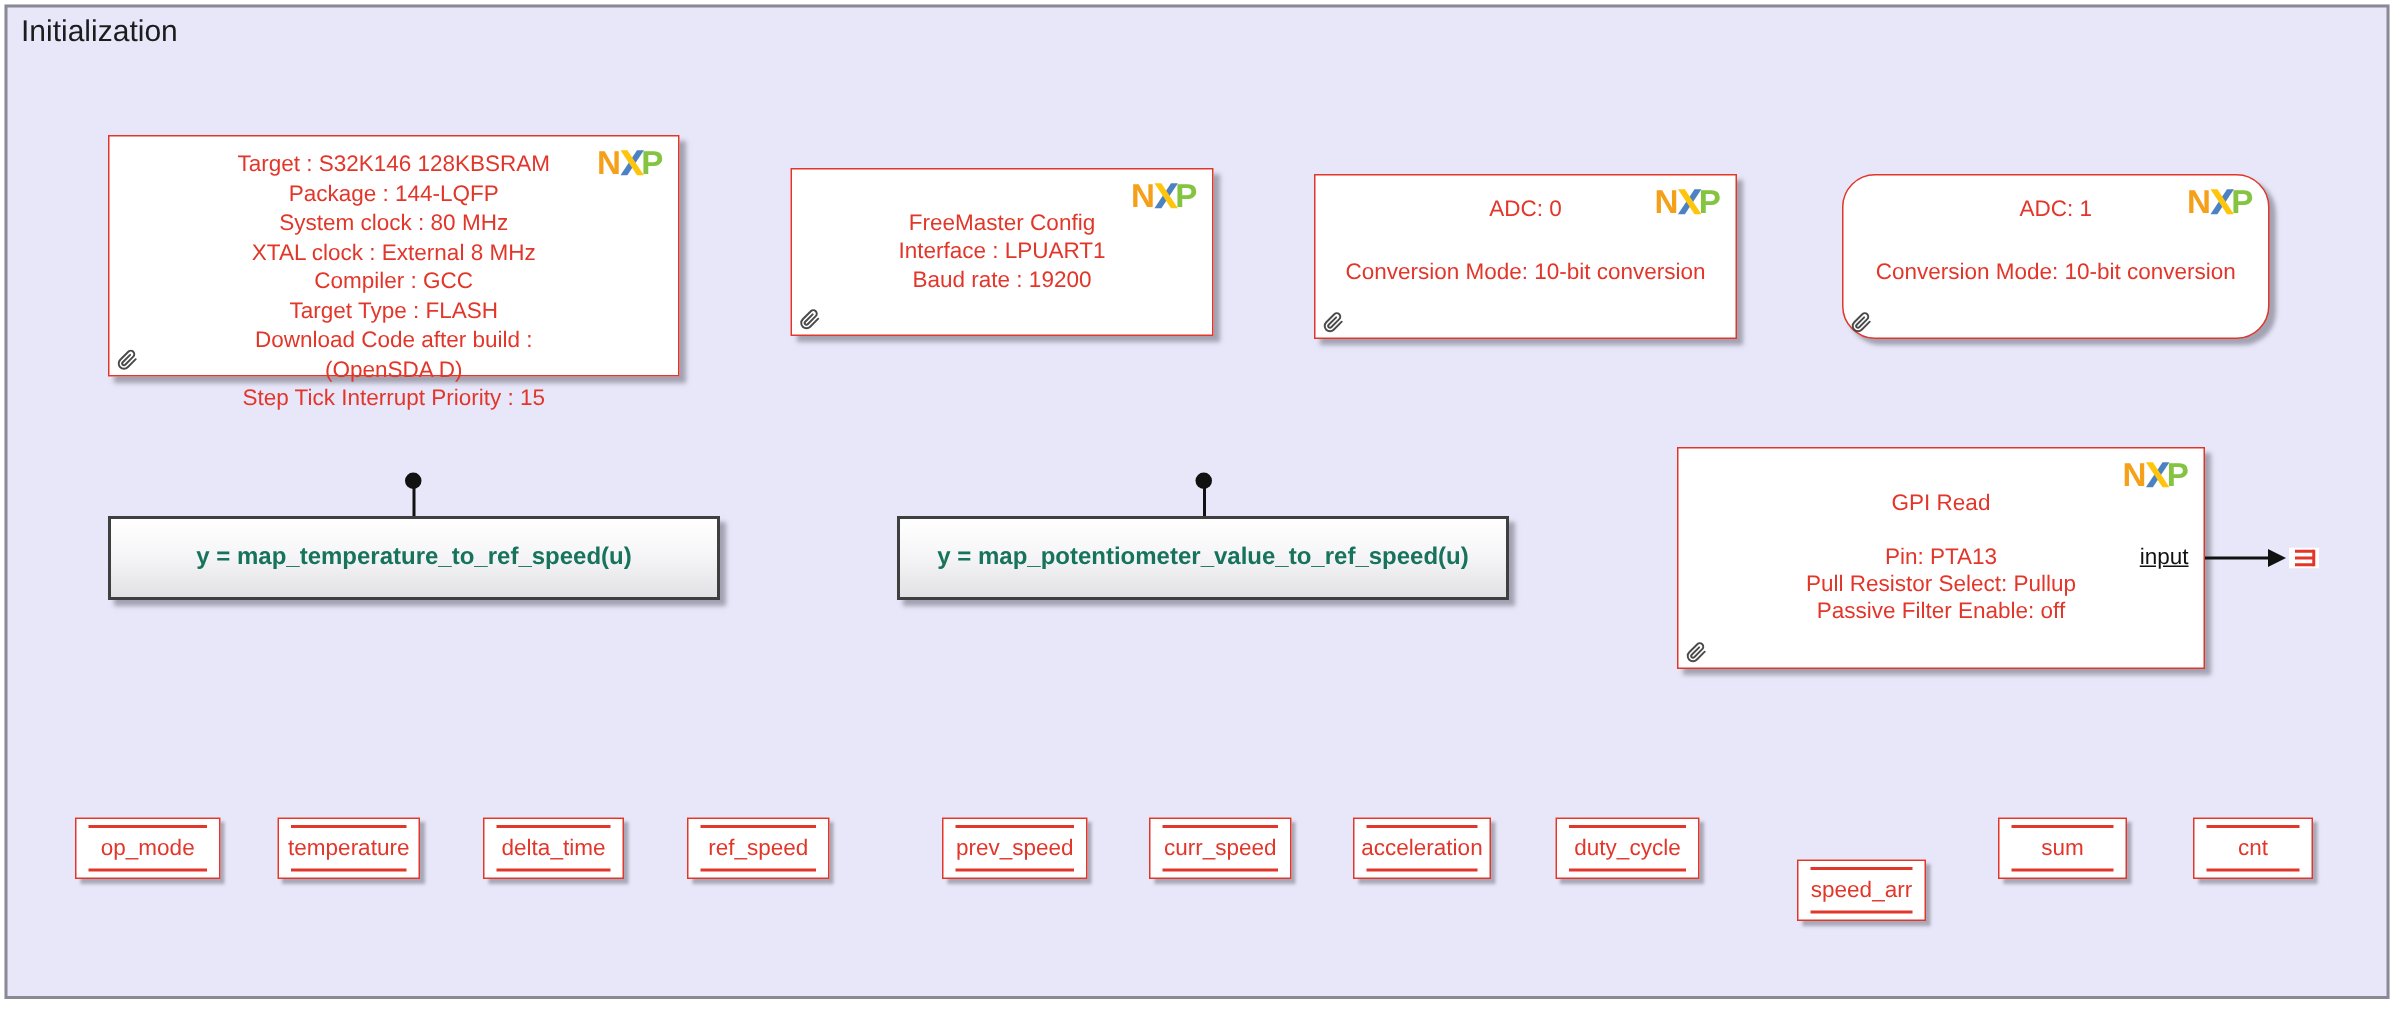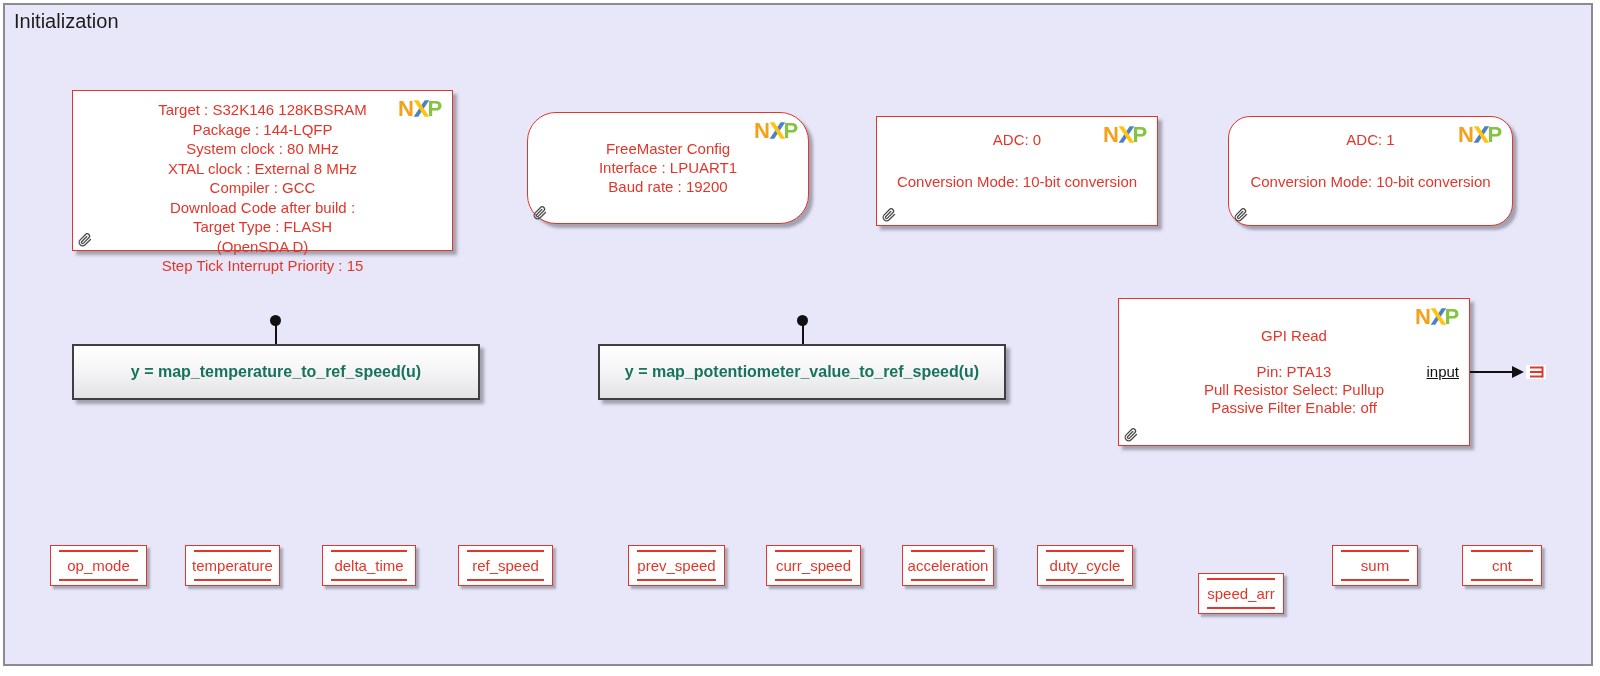--- a/index.html
+++ b/index.html
@@ -55,37 +55,37 @@
     <div class="sys-label">Initialization</div>
   </div>
 
   <div class="rblock cfg" style="left:72px;top:74px;width:381px;height:161px;margin-top:16px;">
     <div class="lines">
       <div>Target : S32K146 128KBSRAM</div>
       <div>Package : 144-LQFP</div>
       <div>System clock : 80 MHz</div>
       <div>XTAL clock : External 8 MHz</div>
       <div>Compiler : GCC</div>
+      <div>Target Type : FLASH</div>
       <div>Download Code after build :</div>
-      <div>Target Type : FLASH</div>
       <div>(OpenSDA D)</div>
       <div>Step Tick Interrupt Priority : 15</div>
     </div>
     <svg class="nxp" viewBox="0 0 50 22">
       <polygon points="29,2 34,2 22,20 17,20" fill="#4D82C2"></polygon>
       <polygon points="17,2 22,2 34,20 29,20" fill="#FFC40C"></polygon>
       <text x="0" y="19" font-size="24" font-weight="bold" fill="#F5A01B" font-family="Liberation Sans, sans-serif">N</text>
       <text x="32" y="19" font-size="24" font-weight="bold" fill="#85C441" font-family="Liberation Sans, sans-serif">P</text>
     </svg>
     <svg class="clip" viewBox="0 0 24 24">
       <path d="M21.4 11.05l-9.19 9.19a6 6 0 1 1-8.49-8.49l9.19-9.19a4 4 0 0 1 5.66 5.66l-9.2 9.19a2 2 0 0 1-2.83-2.83l8.49-8.48" fill="none" stroke="#4a4a4a" stroke-width="2.2" stroke-linecap="round"></path>
     </svg>
   </div>
 
-  <div class="rblock fm" style="left:527px;top:112px;width:282px;height:112px;border-radius:29px;">
+  <div class="rblock fm" style="left:527px;top:112px;width:282px;height:112px;">
     <div class="lines">
       <div>FreeMaster Config</div>
       <div>Interface : LPUART1</div>
       <div>Baud rate : 19200</div>
     </div>
     <svg class="nxp" viewBox="0 0 50 22">
       <polygon points="29,2 34,2 22,20 17,20" fill="#4D82C2"></polygon>
       <polygon points="17,2 22,2 34,20 29,20" fill="#FFC40C"></polygon>
       <text x="0" y="19" font-size="24" font-weight="bold" fill="#F5A01B" font-family="Liberation Sans, sans-serif">N</text>
       <text x="32" y="19" font-size="24" font-weight="bold" fill="#85C441" font-family="Liberation Sans, sans-serif">P</text>

